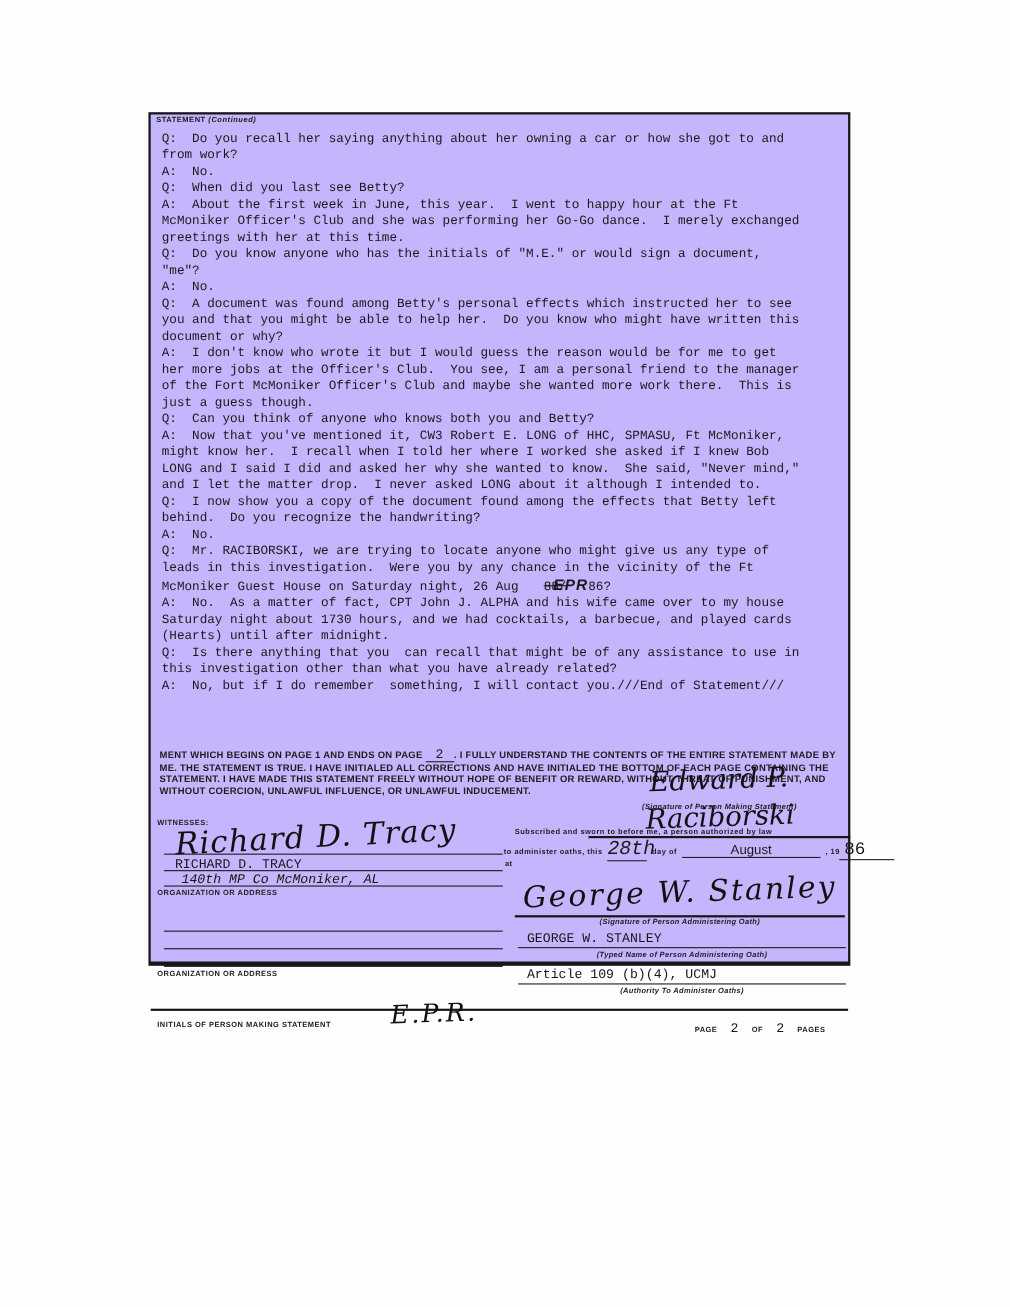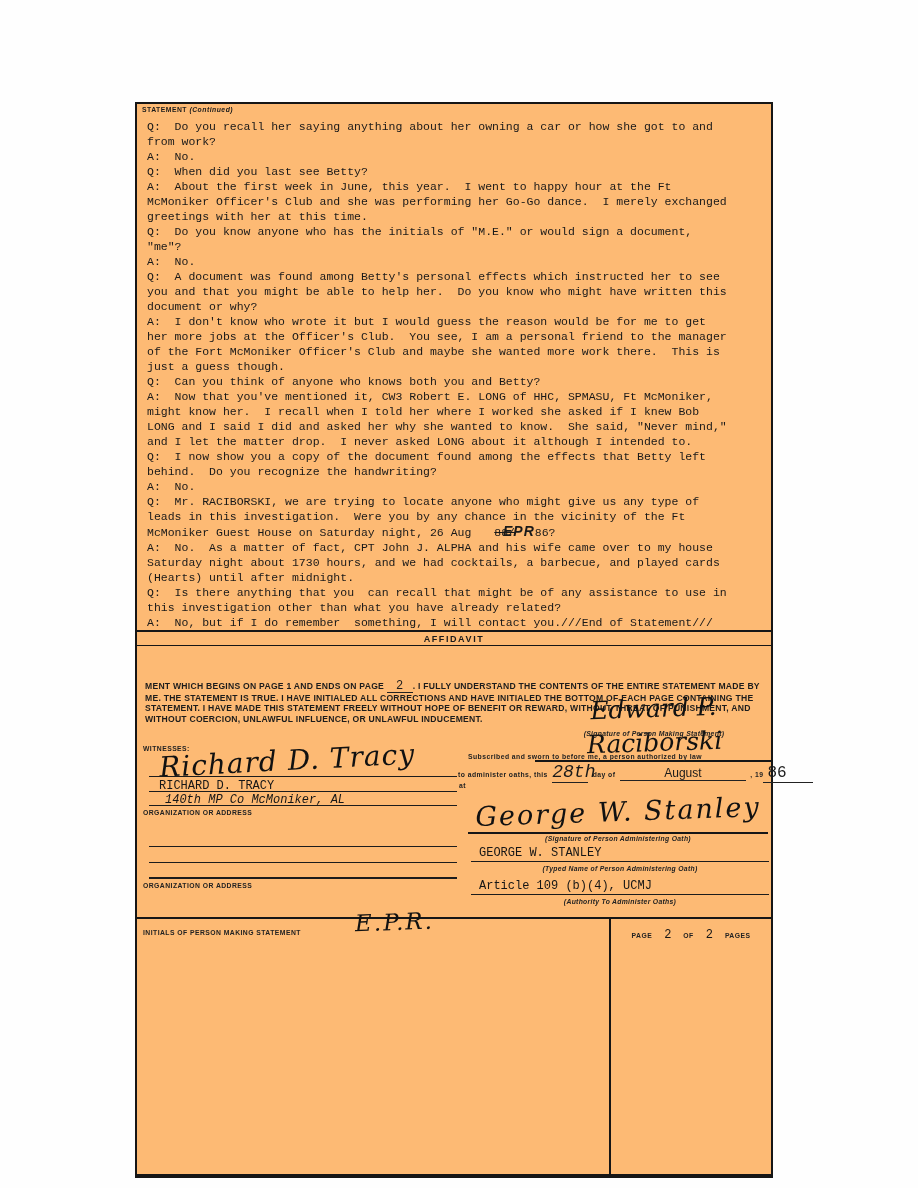--- a/index.html
+++ b/index.html
@@ -2,23 +2,23 @@
 <html><head>
 <meta charset="utf-8">
 <style>
   html,body { margin:0; padding:0; }
   body {
     width:918px; height:1188px; position:relative;
     background:#fefefe; color:#1a1a1a;
     font-family:"Liberation Sans", sans-serif;
   }
   .doc {
-    position:absolute; left:135px; top:102px; width:638px; height:1076px;
+    position:absolute; left:135px; top:102px; width:638px; height:776px;
     border:2.5px solid #161616; border-bottom-width:4px;
-    background:#fdba74; box-sizing:border-box;
+    background:#c4b5fd; box-sizing:border-box;
   }
   .tiny { font-size:6.8px; font-weight:bold; letter-spacing:.45px; color:#222; }
   .cap  { font-size:6.8px; font-weight:bold; font-style:italic; letter-spacing:.3px; color:#222; }
   .mono { font-family:"Liberation Mono", monospace; font-size:12px; color:#161616; }
   .script { font-family:"DejaVu Serif", serif; font-style:italic; color:#111; }
 
   .stmt-label { position:absolute; top:2px; left:5px; font-size:6.8px; font-weight:bold; letter-spacing:.5px; }
   .stmt-label .cont { font-style:italic; }
 
   .stmt-body {
@@ -94,21 +94,20 @@
 </style>
 </head>
 <body>
 
 <div class="doc">
 
   <div class="stmt-label"><span>STATEMENT</span> <span class="cont">(Continued)</span></div>
 
   <div class="stmt-body"><div class="stmt-line">Q:  Do you recall her saying anything about her owning a car or how she got to and</div><div class="stmt-line">from work?</div><div class="stmt-line">A:  No.</div><div class="stmt-line">Q:  When did you last see Betty?</div><div class="stmt-line">A:  About the first week in June, this year.  I went to happy hour at the Ft</div><div class="stmt-line">McMoniker Officer's Club and she was performing her Go-Go dance.  I merely exchanged</div><div class="stmt-line">greetings with her at this time.</div><div class="stmt-line">Q:  Do you know anyone who has the initials of "M.E." or would sign a document,</div><div class="stmt-line">"me"?</div><div class="stmt-line">A:  No.</div><div class="stmt-line">Q:  A document was found among Betty's personal effects which instructed her to see</div><div class="stmt-line">you and that you might be able to help her.  Do you know who might have written this</div><div class="stmt-line">document or why?</div><div class="stmt-line">A:  I don't know who wrote it but I would guess the reason would be for me to get</div><div class="stmt-line">her more jobs at the Officer's Club.  You see, I am a personal friend to the manager</div><div class="stmt-line">of the Fort McMoniker Officer's Club and maybe she wanted more work there.  This is</div><div class="stmt-line">just a guess though.</div><div class="stmt-line">Q:  Can you think of anyone who knows both you and Betty?</div><div class="stmt-line">A:  Now that you've mentioned it, CW3 Robert E. LONG of HHC, SPMASU, Ft McMoniker,</div><div class="stmt-line">might know her.  I recall when I told her where I worked she asked if I knew Bob</div><div class="stmt-line">LONG and I said I did and asked her why she wanted to know.  She said, "Never mind,"</div><div class="stmt-line">and I let the matter drop.  I never asked LONG about it although I intended to.</div><div class="stmt-line">Q:  I now show you a copy of the document found among the effects that Betty left</div><div class="stmt-line">behind.  Do you recognize the handwriting?</div><div class="stmt-line">A:  No.</div><div class="stmt-line">Q:  Mr. RACIBORSKI, we are trying to locate anyone who might give us any type of</div><div class="stmt-line">leads in this investigation.  Were you by any chance in the vicinity of the Ft</div><div class="stmt-line"><span>McMoniker Guest House on Saturday night, 26 Aug </span><span class="strike">88/</span><span class="hand-inline">EPR</span><span>86?</span></div><div class="stmt-line">A:  No.  As a matter of fact, CPT John J. ALPHA and his wife came over to my house</div><div class="stmt-line">Saturday night about 1730 hours, and we had cocktails, a barbecue, and played cards</div><div class="stmt-line">(Hearts) until after midnight.</div><div class="stmt-line">Q:  Is there anything that you  can recall that might be of any assistance to use in</div><div class="stmt-line">this investigation other than what you have already related?</div><div class="stmt-line">A:  No, but if I do remember  something, I will contact you.///End of Statement///</div></div>
 
-  <div class="aff-title-row">AFFIDAVIT</div>
 
 
   <p class="aff-para"><span>MENT WHICH BEGINS ON PAGE 1 AND ENDS ON PAGE</span> <span class="page-fill">2</span><span>. I FULLY UNDERSTAND THE CONTENTS OF THE ENTIRE STATEMENT MADE BY ME. THE STATEMENT IS TRUE. I HAVE INITIALED ALL CORRECTIONS AND HAVE INITIALED THE BOTTOM OF EACH PAGE CONTAINING THE STATEMENT. I HAVE MADE THIS STATEMENT FREELY WITHOUT HOPE OF BENEFIT OR REWARD, WITHOUT THREAT OF PUNISHMENT, AND WITHOUT COERCION, UNLAWFUL INFLUENCE, OR UNLAWFUL INDUCEMENT.</span></p>
 
   <div class="sig-dep">
       <span class="script">Edward P. Raciborski</span>
     </div>
   <div class="sig-dep-cap cap">(Signature of Person Making Statement)</div>
 
   <div class="wit-label tiny">WITNESSES:</div>

